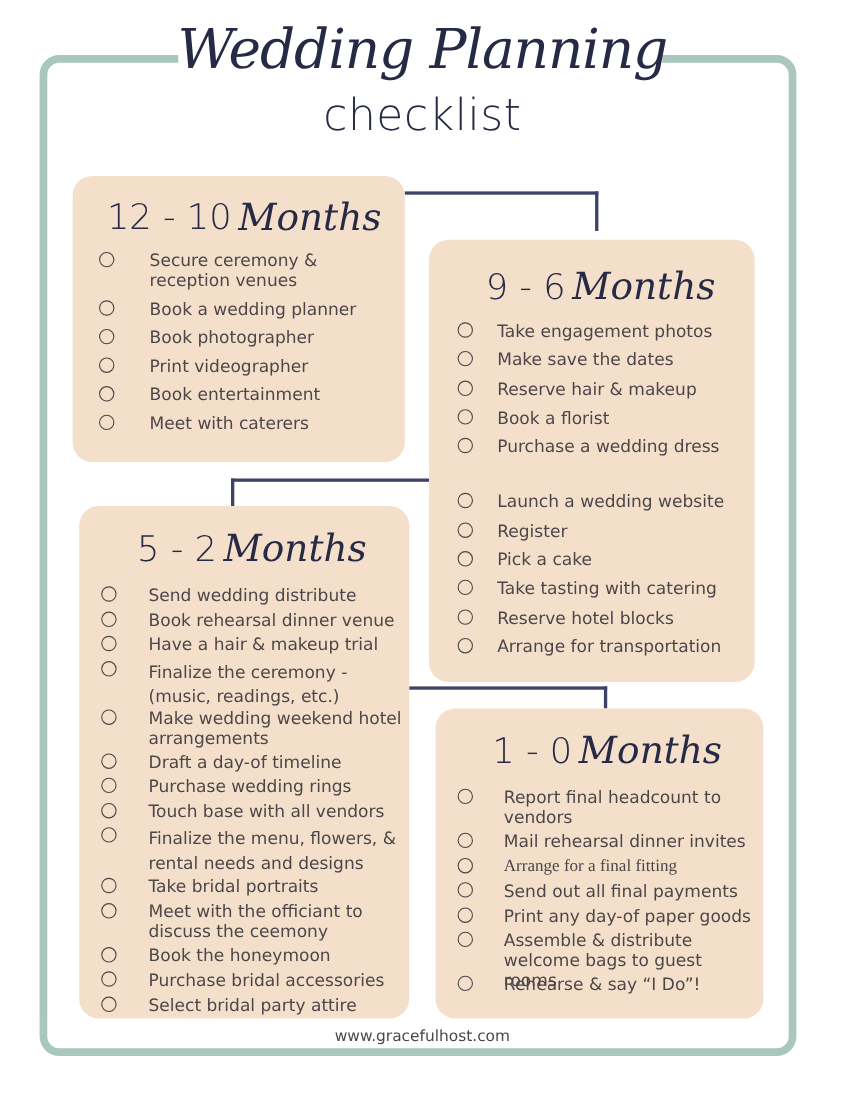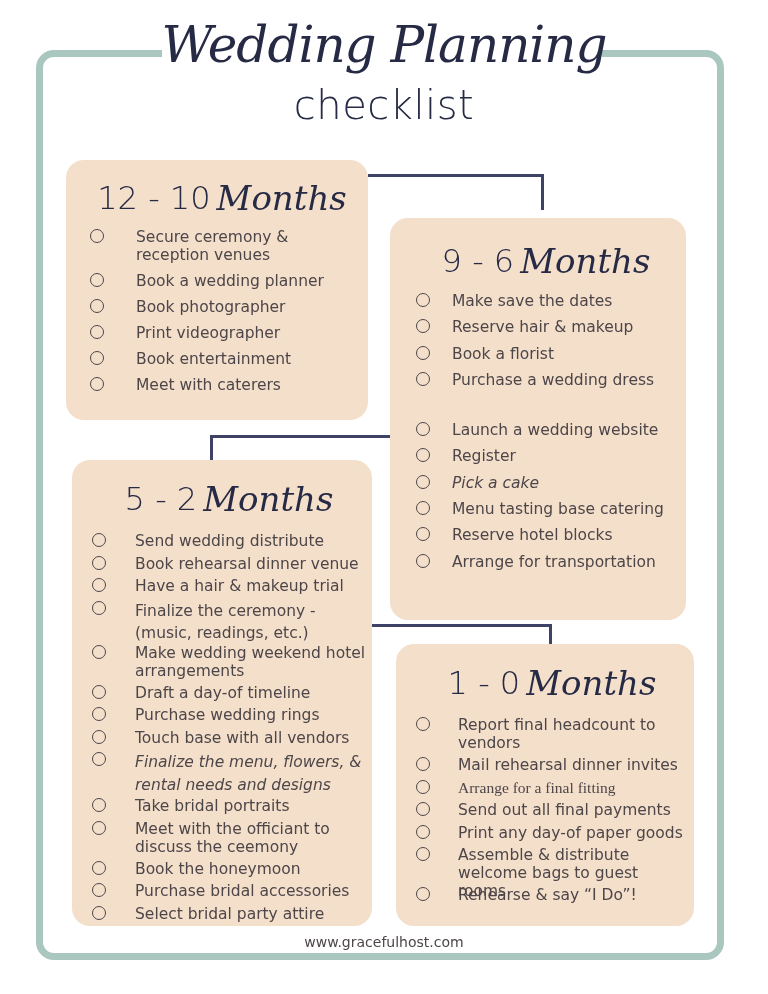--- a/index.html
+++ b/index.html
@@ -52,47 +52,48 @@
     <li class="item" style="height:26px;"><span class="circ"></span><span>Book entertainment</span></li>
     <li class="item" style="height:26px;"><span class="circ"></span><span>Meet with caterers</span></li>
   </ul>
 </div>
 
 <div class="card" style="left:390px;top:218px;width:296px;height:402px;padding:10px 10px 0 26px;">
   <div class="card-head" style="height:64px;line-height:64px;">
     <span class="range">9 - 6</span><span class="word">Months</span>
   </div>
   <ul class="items">
+    <li class="item" style="height:26.3px;padding-left:36px;"><span class="circ"></span><span>Take engagement photos</span></li>
     <li class="item" style="height:26.3px;padding-left:36px;"><span class="circ"></span><span>Make save the dates</span></li>
     <li class="item" style="height:26.3px;padding-left:36px;"><span class="circ"></span><span>Reserve hair &amp; makeup</span></li>
     <li class="item" style="height:26.3px;padding-left:36px;"><span class="circ"></span><span>Book a florist</span></li>
     <li class="item" style="height:26.3px;padding-left:36px;"><span class="circ"></span><span>Purchase a wedding dress</span></li>
     <li class="item" style="height:26.3px;padding-left:36px;margin-top:24px;"><span class="circ"></span><span>Launch a wedding website</span></li>
     <li class="item" style="height:26.3px;padding-left:36px;"><span class="circ"></span><span>Register</span></li>
-    <li class="item" style="height:26.3px;padding-left:36px;font-style:italic;"><span class="circ"></span><span>Pick a cake</span></li>
-    <li class="item" style="height:26.3px;padding-left:36px;"><span class="circ"></span><span>Menu tasting base catering</span></li>
+    <li class="item" style="height:26.3px;padding-left:36px;"><span class="circ"></span><span>Pick a cake</span></li>
+    <li class="item" style="height:26.3px;padding-left:36px;"><span class="circ"></span><span>Take tasting with catering</span></li>
     <li class="item" style="height:26.3px;padding-left:36px;"><span class="circ"></span><span>Reserve hotel blocks</span></li>
     <li class="item" style="height:26.3px;padding-left:36px;"><span class="circ"></span><span>Arrange for transportation</span></li>
   </ul>
 </div>
 
 <div class="card" style="left:72px;top:460px;width:300px;height:466px;padding:8px 6px 0 20px;">
   <div class="card-head" style="height:64px;line-height:60px;">
     <span class="range">5 - 2</span><span class="word">Months</span>
   </div>
   <ul class="items">
     <li class="item" style="height:22.5px;padding-left:43px;"><span class="circ"></span><span>Send wedding distribute</span></li>
     <li class="item" style="height:22.5px;padding-left:43px;"><span class="circ"></span><span>Book rehearsal dinner venue</span></li>
     <li class="item" style="height:22.5px;padding-left:43px;"><span class="circ"></span><span>Have a hair &amp; makeup trial</span></li>
     <li class="item" style="height:44px;padding-left:43px;line-height:22px;"><span class="circ"></span><span>Finalize the ceremony - (music, readings, etc.)</span></li>
     <li class="item" style="height:40px;padding-left:43px;"><span class="circ"></span><span>Make wedding weekend hotel arrangements</span></li>
     <li class="item" style="height:22.5px;padding-left:43px;"><span class="circ"></span><span>Draft a day-of timeline</span></li>
     <li class="item" style="height:22.5px;padding-left:43px;"><span class="circ"></span><span>Purchase wedding rings</span></li>
     <li class="item" style="height:22.5px;padding-left:43px;"><span class="circ"></span><span>Touch base with all vendors</span></li>
-    <li class="item" style="height:46px;padding-left:43px;line-height:23px;font-style:italic;"><span class="circ"></span><span>Finalize the menu, flowers, &amp; rental needs and designs</span></li>
+    <li class="item" style="height:46px;padding-left:43px;line-height:23px;"><span class="circ"></span><span>Finalize the menu, flowers, &amp; rental needs and designs</span></li>
     <li class="item" style="height:22.5px;padding-left:43px;"><span class="circ"></span><span>Take bridal portraits</span></li>
     <li class="item" style="height:40px;padding-left:43px;"><span class="circ"></span><span>Meet with the officiant to discuss the ceemony</span></li>
     <li class="item" style="height:22.5px;padding-left:43px;"><span class="circ"></span><span>Book the honeymoon</span></li>
     <li class="item" style="height:22.5px;padding-left:43px;"><span class="circ"></span><span>Purchase bridal accessories</span></li>
     <li class="item" style="height:22.5px;padding-left:43px;"><span class="circ"></span><span>Select bridal party attire</span></li>
   </ul>
 </div>
 
 <div class="card" style="left:396px;top:644px;width:298px;height:282px;padding:8px 6px 0 20px;">
   <div class="card-head" style="height:64px;line-height:60px;">

